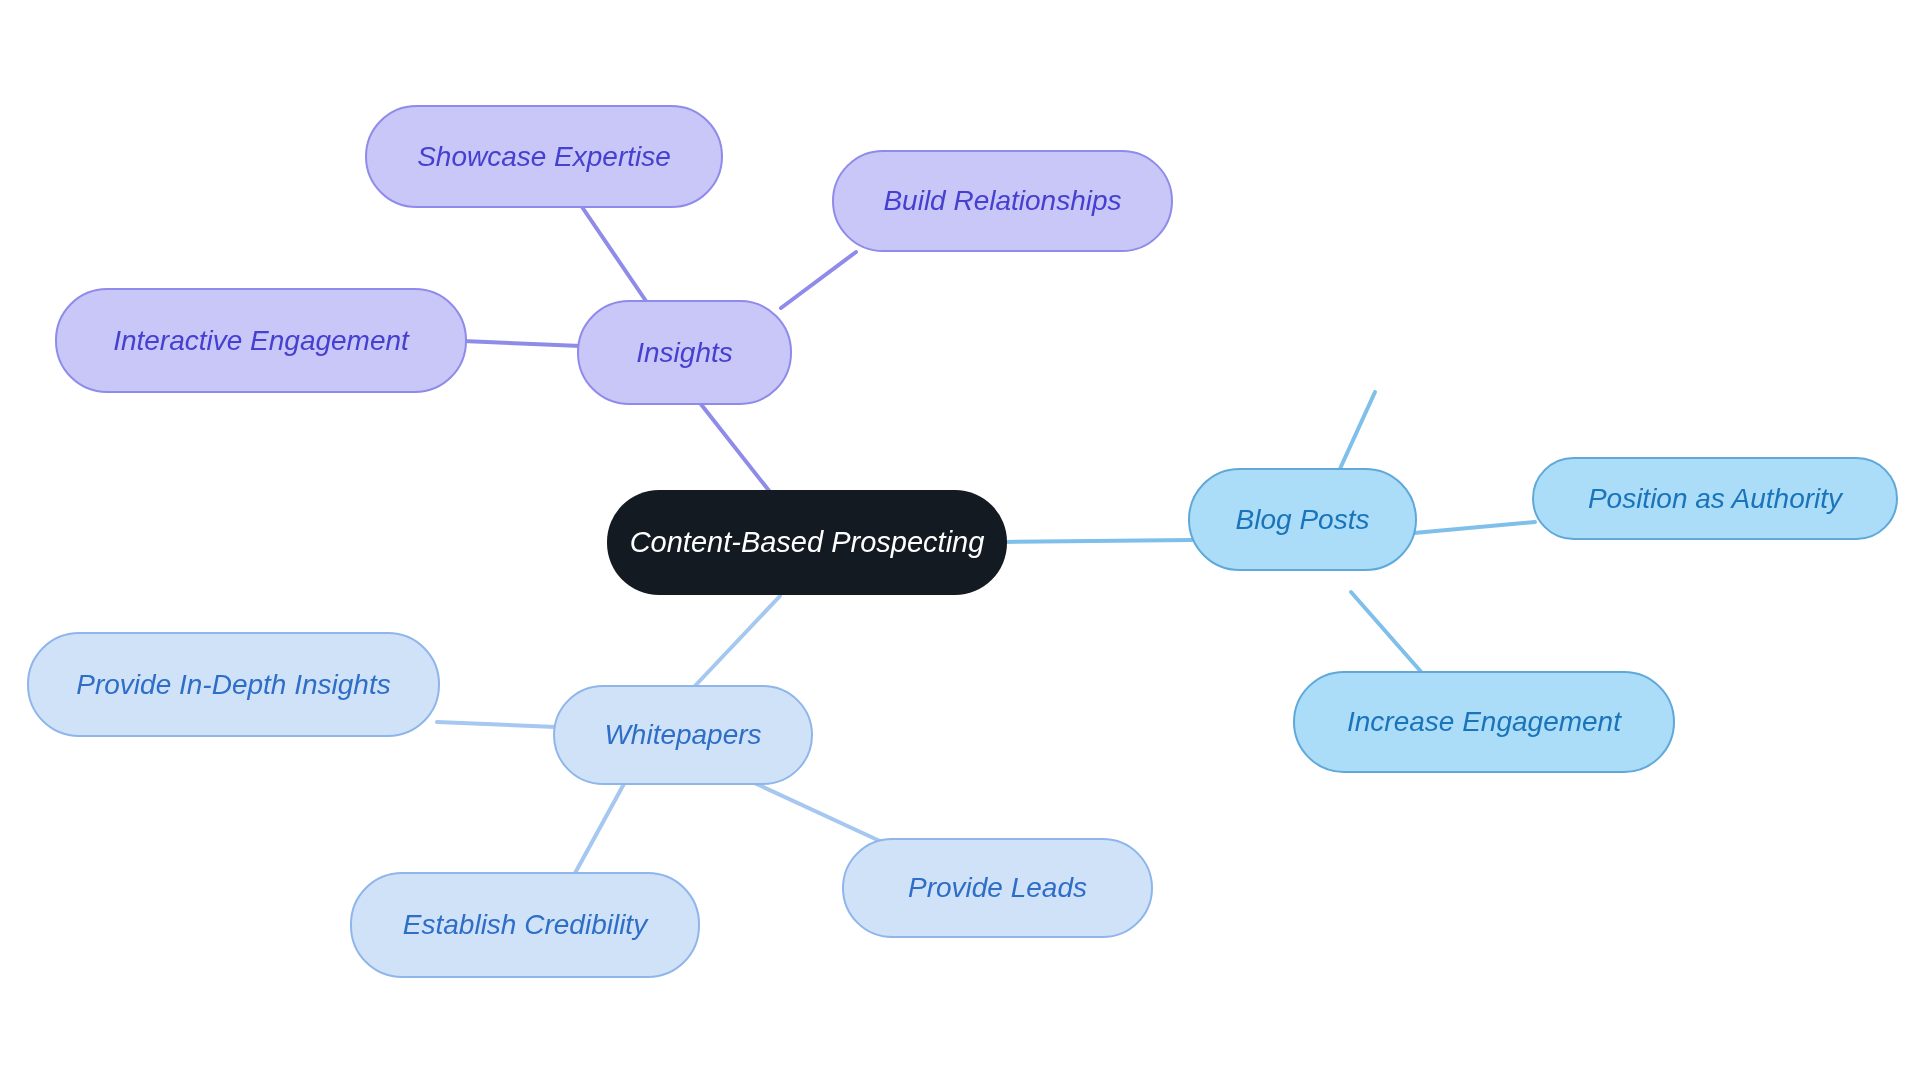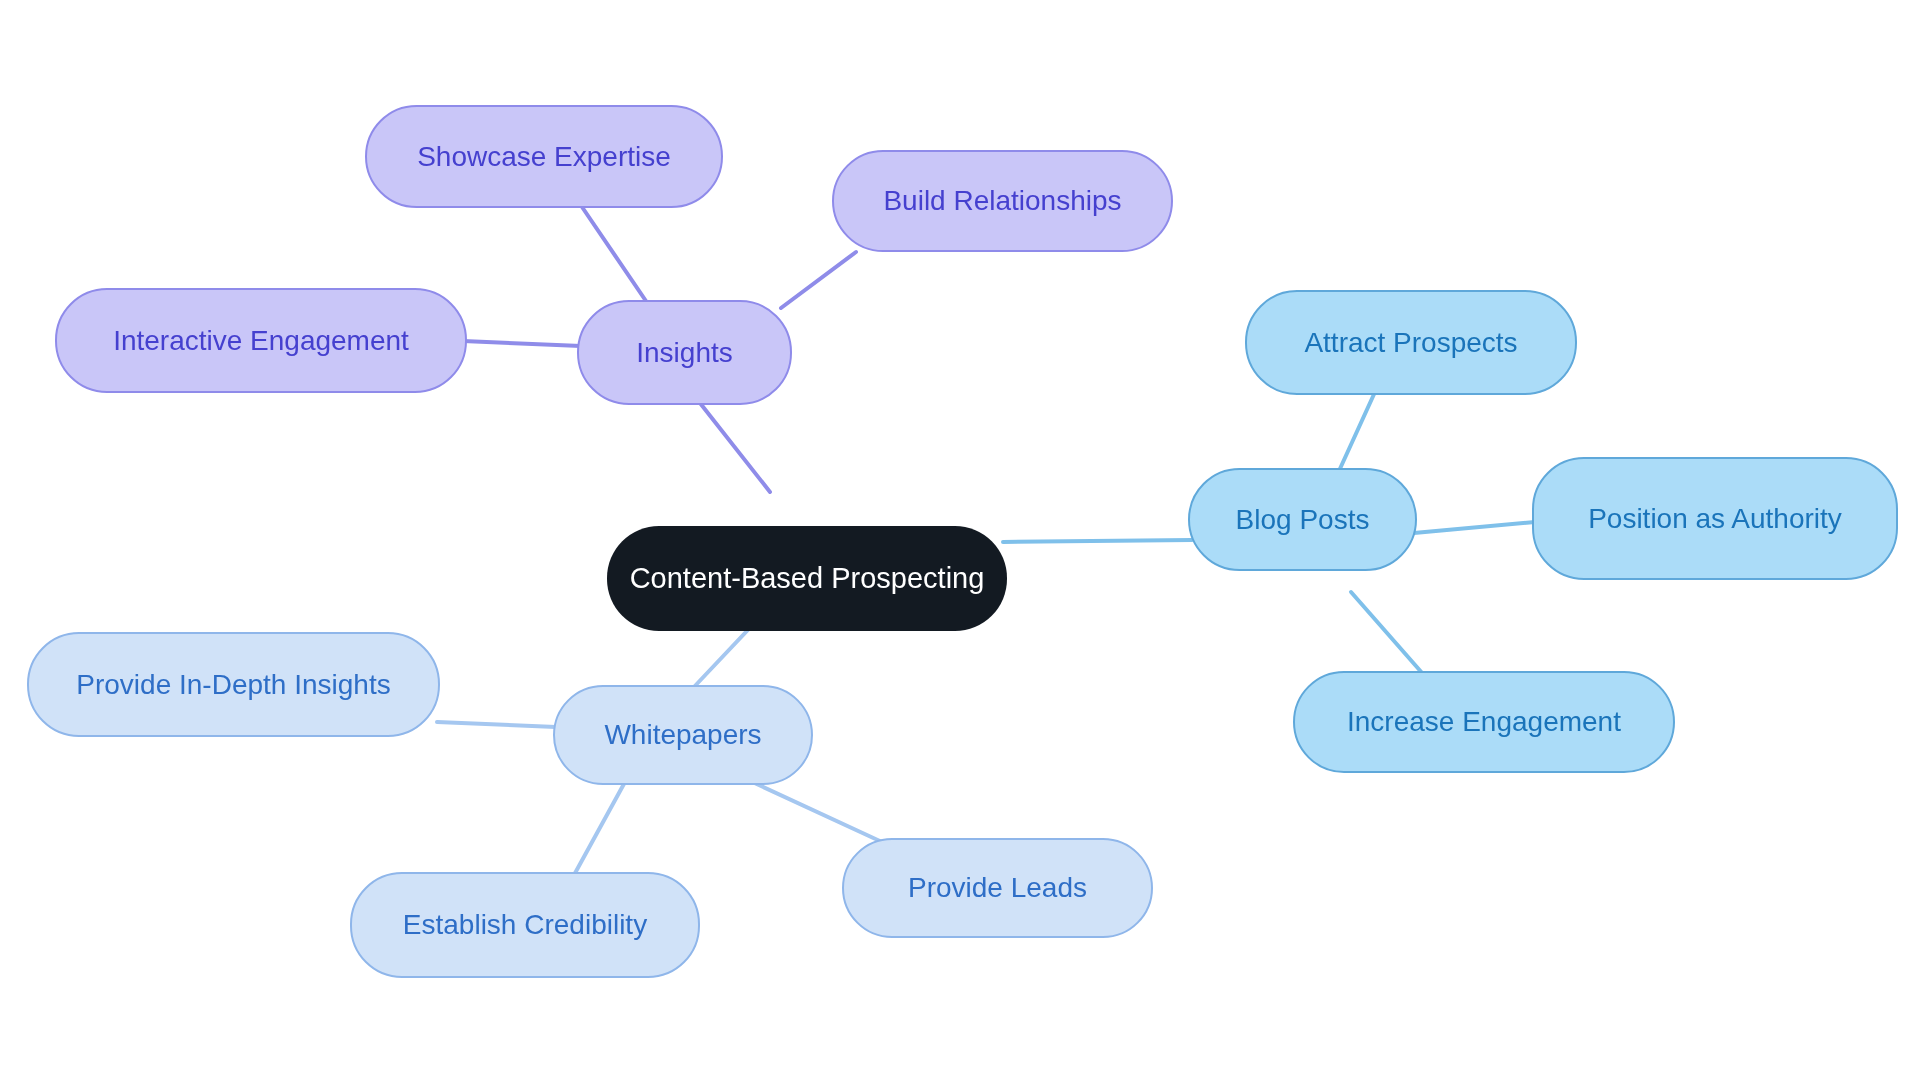--- a/index.html
+++ b/index.html
@@ -28,20 +28,21 @@
     display: flex;
     align-items: center;
     justify-content: center;
     text-align: center;
     border-radius: 52px;
     font-size: 28px;
     line-height: 1.2;
     box-sizing: border-box;
     white-space: nowrap;
     cursor: pointer;
+    font-style: italic;
   }
   .node.root {
     background: #131a22;
     color: #ffffff;
     border: none;
     font-size: 29px;
   }
   .node.webinars {
     background: #c9c6f8;
     border: 2px solid #8f8bea;
@@ -74,35 +75,34 @@
     <line x1="1375" y1="392" x2="1328" y2="495" stroke="#7fc0ea" stroke-width="4" stroke-linecap="round"></line>
     <line x1="1414" y1="533" x2="1535" y2="522" stroke="#7fc0ea" stroke-width="4" stroke-linecap="round"></line>
     <line x1="1351" y1="592" x2="1423" y2="674" stroke="#7fc0ea" stroke-width="4" stroke-linecap="round"></line>
 
     <line x1="780" y1="596" x2="693" y2="688" stroke="#a5c7f0" stroke-width="4" stroke-linecap="round"></line>
     <line x1="437" y1="722" x2="556" y2="727" stroke="#a5c7f0" stroke-width="4" stroke-linecap="round"></line>
     <line x1="625" y1="782" x2="574" y2="875" stroke="#a5c7f0" stroke-width="4" stroke-linecap="round"></line>
     <line x1="748" y1="780" x2="882" y2="842" stroke="#a5c7f0" stroke-width="4" stroke-linecap="round"></line>
   </svg>
 
-  <div class="node root" style="left:607px; top:490px; width:400px; height:105px;margin-top:36px;">Content-Based Prospecting</div>
+  <div class="node root" style="left:607px; top:490px; width:400px; height:105px;">Content-Based Prospecting</div>
 
   <div class="node webinars" style="left:577px; top:300px; width:215px; height:105px;">Insights</div>
 
   <div class="node webinars" style="left:365px; top:105px; width:358px; height:103px;">Showcase Expertise</div>
 
   <div class="node webinars" style="left:832px; top:150px; width:341px; height:102px;">Build Relationships</div>
 
   <div class="node webinars" style="left:55px; top:288px; width:412px; height:105px;">Interactive Engagement</div>
 
   <div class="node blog" style="left:1188px; top:468px; width:229px; height:103px;">Blog Posts</div>
 
-  <div class="node blog" style="left:1245px; top:290px; width:332px; height:105px;">Attract Prospects</div>
 
-  <div class="node blog" style="left:1532px; top:457px; width:366px; height:123px;">Position as Authority</div>
+  <div class="node blog" style="left:1532px; top:457px; width:366px; height:83px;">Position as Authority</div>
 
   <div class="node whitepapers" style="left:553px; top:685px; width:260px; height:100px;">Whitepapers</div>
 
   <div class="node blog" style="left:1293px; top:671px; width:382px; height:102px;">Increase Engagement</div>
 
   <div class="node whitepapers" style="left:27px; top:632px; width:413px; height:105px;">Provide In-Depth Insights</div>
 
   <div class="node whitepapers" style="left:350px; top:872px; width:350px; height:106px;">Establish Credibility</div>
 
   <div class="node whitepapers" style="left:842px; top:838px; width:311px; height:100px;">Provide Leads</div>

